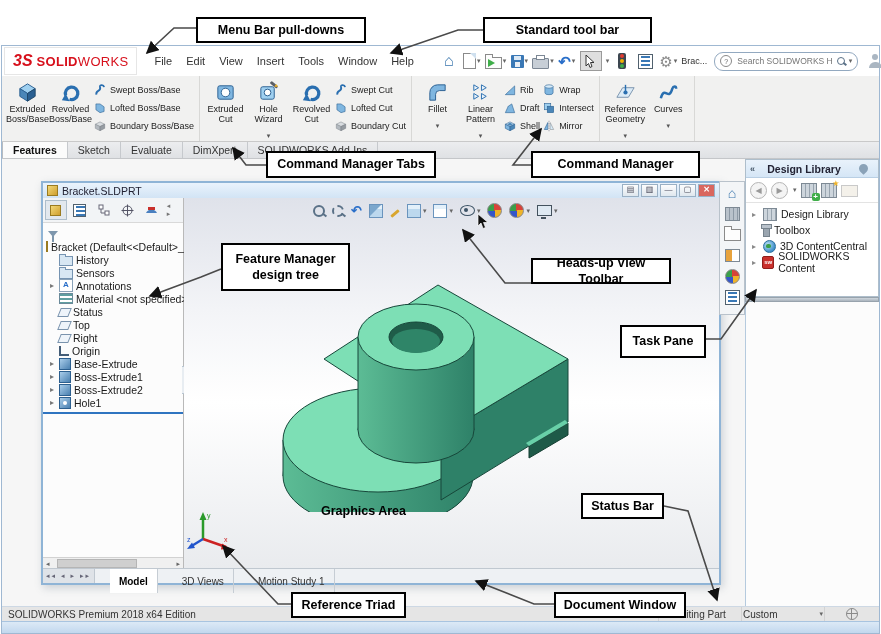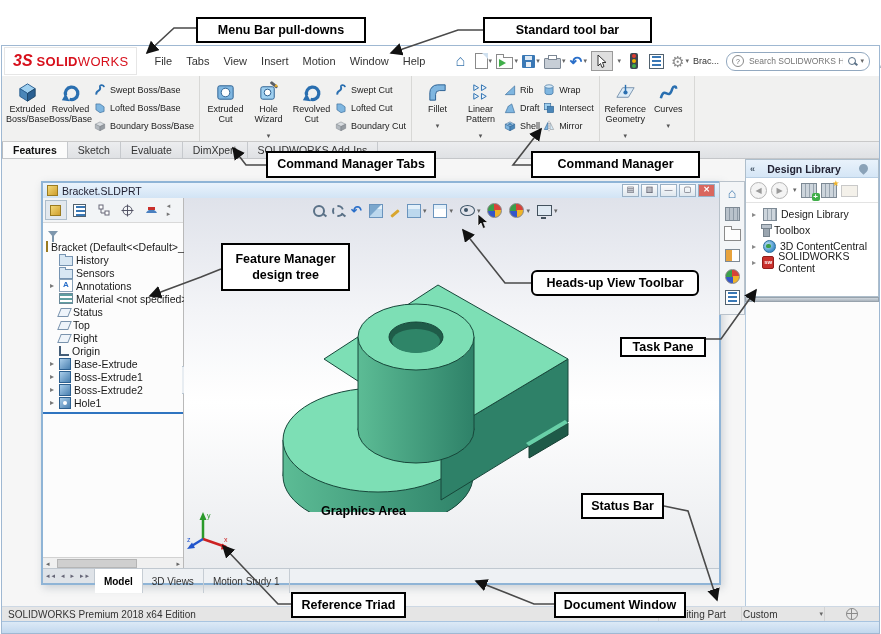--- a/index.html
+++ b/index.html
@@ -145,21 +145,21 @@
   .gcursor{position:absolute;left:293px;top:16px;}
   .modelsvg{position:absolute;left:62px;top:82px;}
   .galabel{position:absolute;left:137px;top:306px;font-weight:bold;font-size:12.5px;color:#000;}
   .isolabel{position:absolute;left:6px;top:356px;font-weight:bold;font-size:10.5px;color:#111;margin-top:27px;}
   .triad{position:absolute;left:2px;top:310px;}
   
   .dtabs{position:absolute;left:0;bottom:0;right:0;height:14px;background:#eef1f4;border-top:1px solid #c0c8d0;
          display:flex;align-items:stretch;font-size:10px;}
   .dnav{display:flex;align-items:center;background:#dfe3e8;border-right:1px solid #c0c8d0;padding:0 3px;
         font-size:7px;color:#667;letter-spacing:2px;}
-  .dtab{padding:12px 9px;display:flex;align-items:center;border-right:1px solid #c6cdd4;color:#333;}
+  .dtab{padding:12px 9px;display:flex;align-items:center;border-right:1px solid #c6cdd4;color:#333;margin-left:15px;}
   .dtab.active{background:#fff;font-weight:bold;color:#000;}
   
   .tpstrip{position:absolute;left:717px;top:22px;width:26px;height:134px;background:#f3f5f7;
            border:1px solid #b9c2cb;display:flex;flex-direction:column;align-items:center;padding-top:2px;gap:4px;box-sizing:border-box;}
   .strip-ic{width:18px;height:17px;display:flex;align-items:center;justify-content:center;}
   .books{width:13px;height:12px;background:repeating-linear-gradient(90deg,#b9c2cb 0 3px,#8d99a5 3px 4px);border:1px solid #7d8994;}
   .palette{width:13px;height:11px;border:1px solid #7d8994;background:linear-gradient(90deg,#e8a33d 0 6px,#fff 6px),linear-gradient(#9fc3e2 0 5px,#fff 5px);}
   .tpane{position:absolute;left:743px;top:0;width:134px;height:138px;background:#fff;border:1px solid #aebecb;box-sizing:border-box;}
   .tphead{height:17px;background:linear-gradient(#e9f2fb,#d5e6f6);display:flex;align-items:center;
           font-size:10.5px;font-weight:bold;color:#223;padding:0 4px;gap:4px;border-bottom:1px solid #b9cfe4;}
@@ -287,24 +287,24 @@
   <div class="app">
 
     <div class="menubar">
       <div class="logo">
         <span class="logo-mark">3S</span>
         <span class="logo-solid">SOLID</span>
         <span class="logo-works">WORKS</span>
       </div>
       <div class="menus">
         <span class="menu">File</span>
-        <span class="menu">Tabs</span>
+        <span class="menu">Edit</span>
         <span class="menu">View</span>
         <span class="menu">Insert</span>
-        <span class="menu">Motion</span>
+        <span class="menu">Tools</span>
         <span class="menu">Window</span>
         <span class="menu">Help</span>
       </div>
       <span class="pin"></span>
       <div class="stdbar">
         <span class="tbtn">
             <span class="i-home">⌂</span>
           </span>
         <span class="tbtn">
             <span class="i-doc"></span>
@@ -818,18 +818,18 @@
     <polyline points="664,506 688,511 717,600" marker-end="url(#ah)"></polyline>
     <polyline points="291,604 278,604 223,546" marker-end="url(#ah)"></polyline>
     <polyline points="554,604 534,604 476,581" marker-end="url(#ah)"></polyline>
   </svg>
 
   <div class="co" style="left:196px;top:17px;width:170px;height:26px;">Menu Bar pull-downs</div>
   <div class="co" style="left:266px;top:151px;width:170px;height:27px;">Command Manager Tabs</div>
   <div class="co" style="left:483px;top:17px;width:169px;height:26px;">Standard tool bar</div>
   <div class="co" style="left:531px;top:151px;width:169px;height:27px;">Command Manager</div>
   <div class="co" style="left:221px;top:243px;width:129px;height:48px;">Feature Manager design tree</div>
-  <div class="co" style="left:531px;top:270px;width:168px;height:26px;border-radius:6px;">Heads-up View Toolbar</div>
-  <div class="co" style="left:620px;top:325px;width:86px;height:20px;margin-top:12px;">Task Pane</div>
+  <div class="co" style="left:531px;top:258px;width:140px;height:26px;">Heads-up View Toolbar</div>
+  <div class="co" style="left:620px;top:325px;width:86px;height:33px;">Task Pane</div>
   <div class="co" style="left:581px;top:493px;width:83px;height:26px;">Status Bar</div>
   <div class="co" style="left:291px;top:592px;width:115px;height:26px;">Reference Triad</div>
   <div class="co" style="left:554px;top:592px;width:132px;height:26px;">Document Window</div>
 </div>
 
 </body></html>

